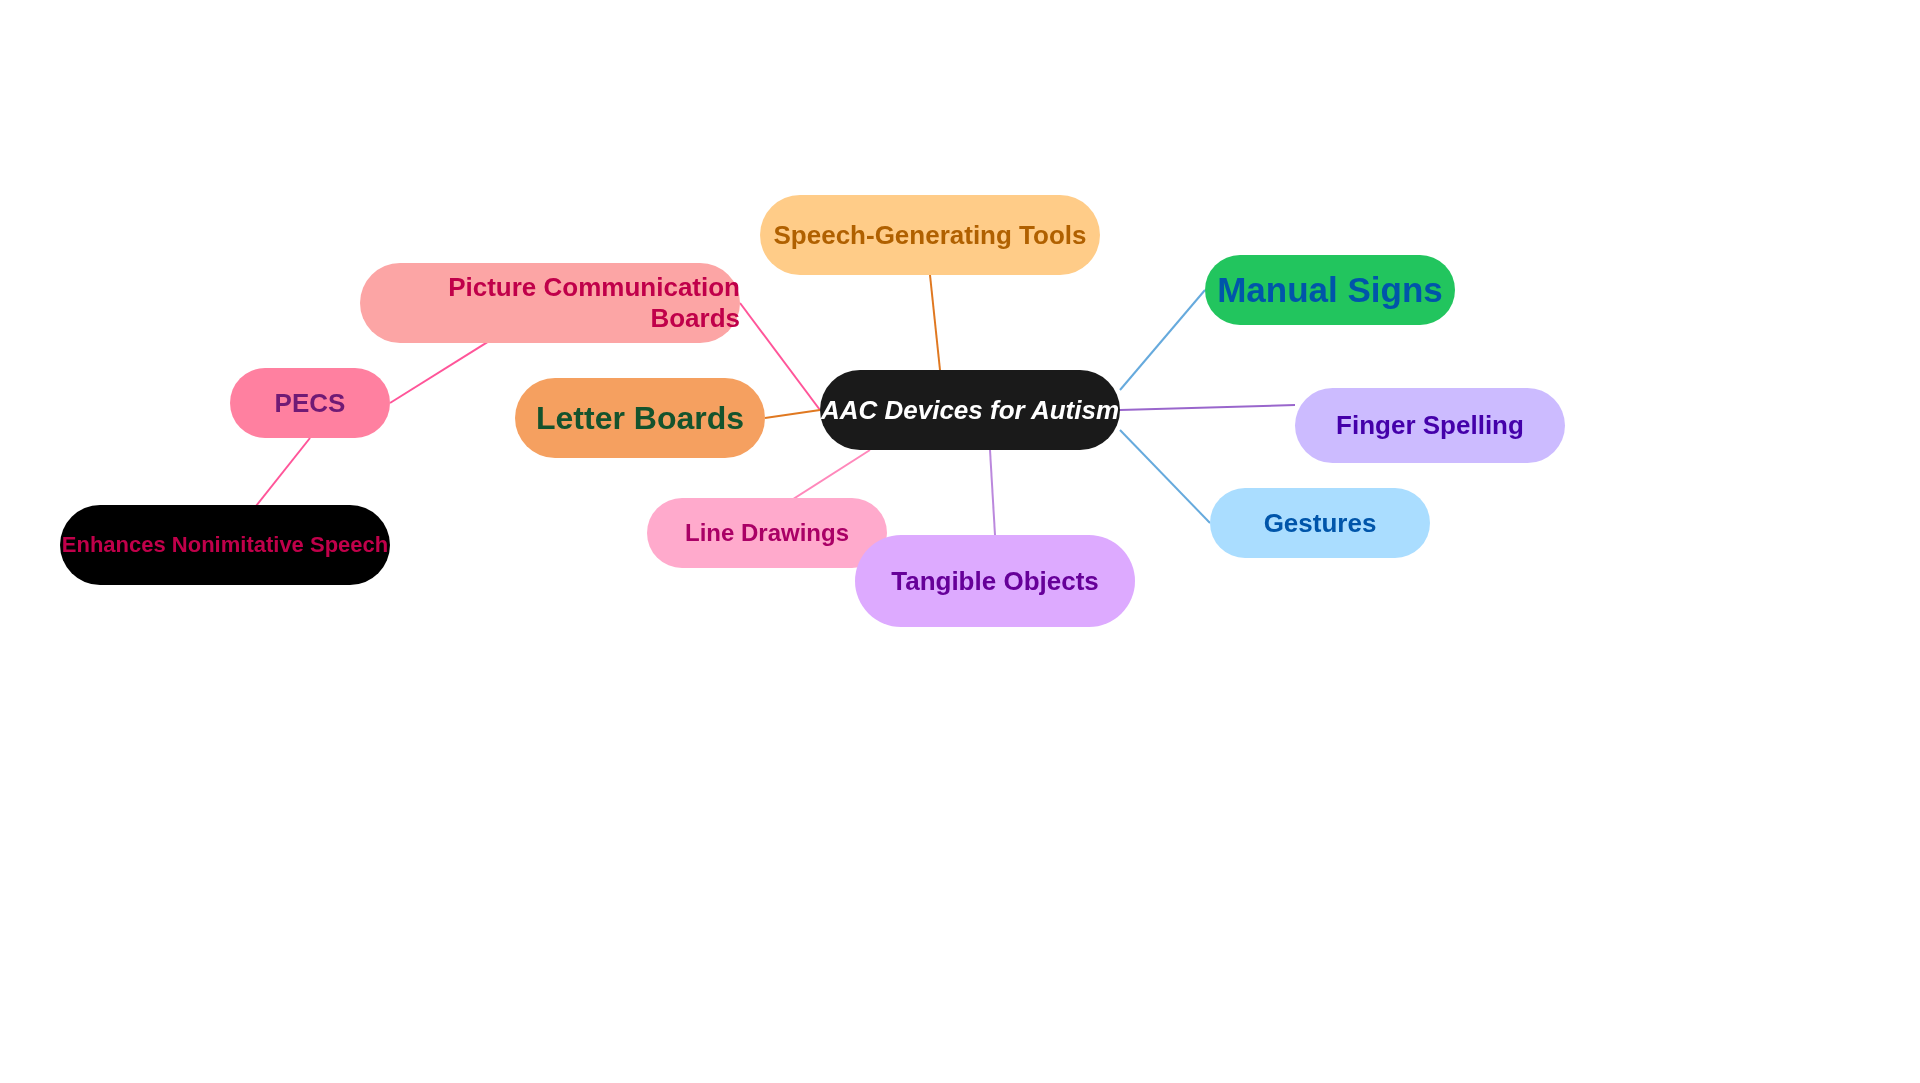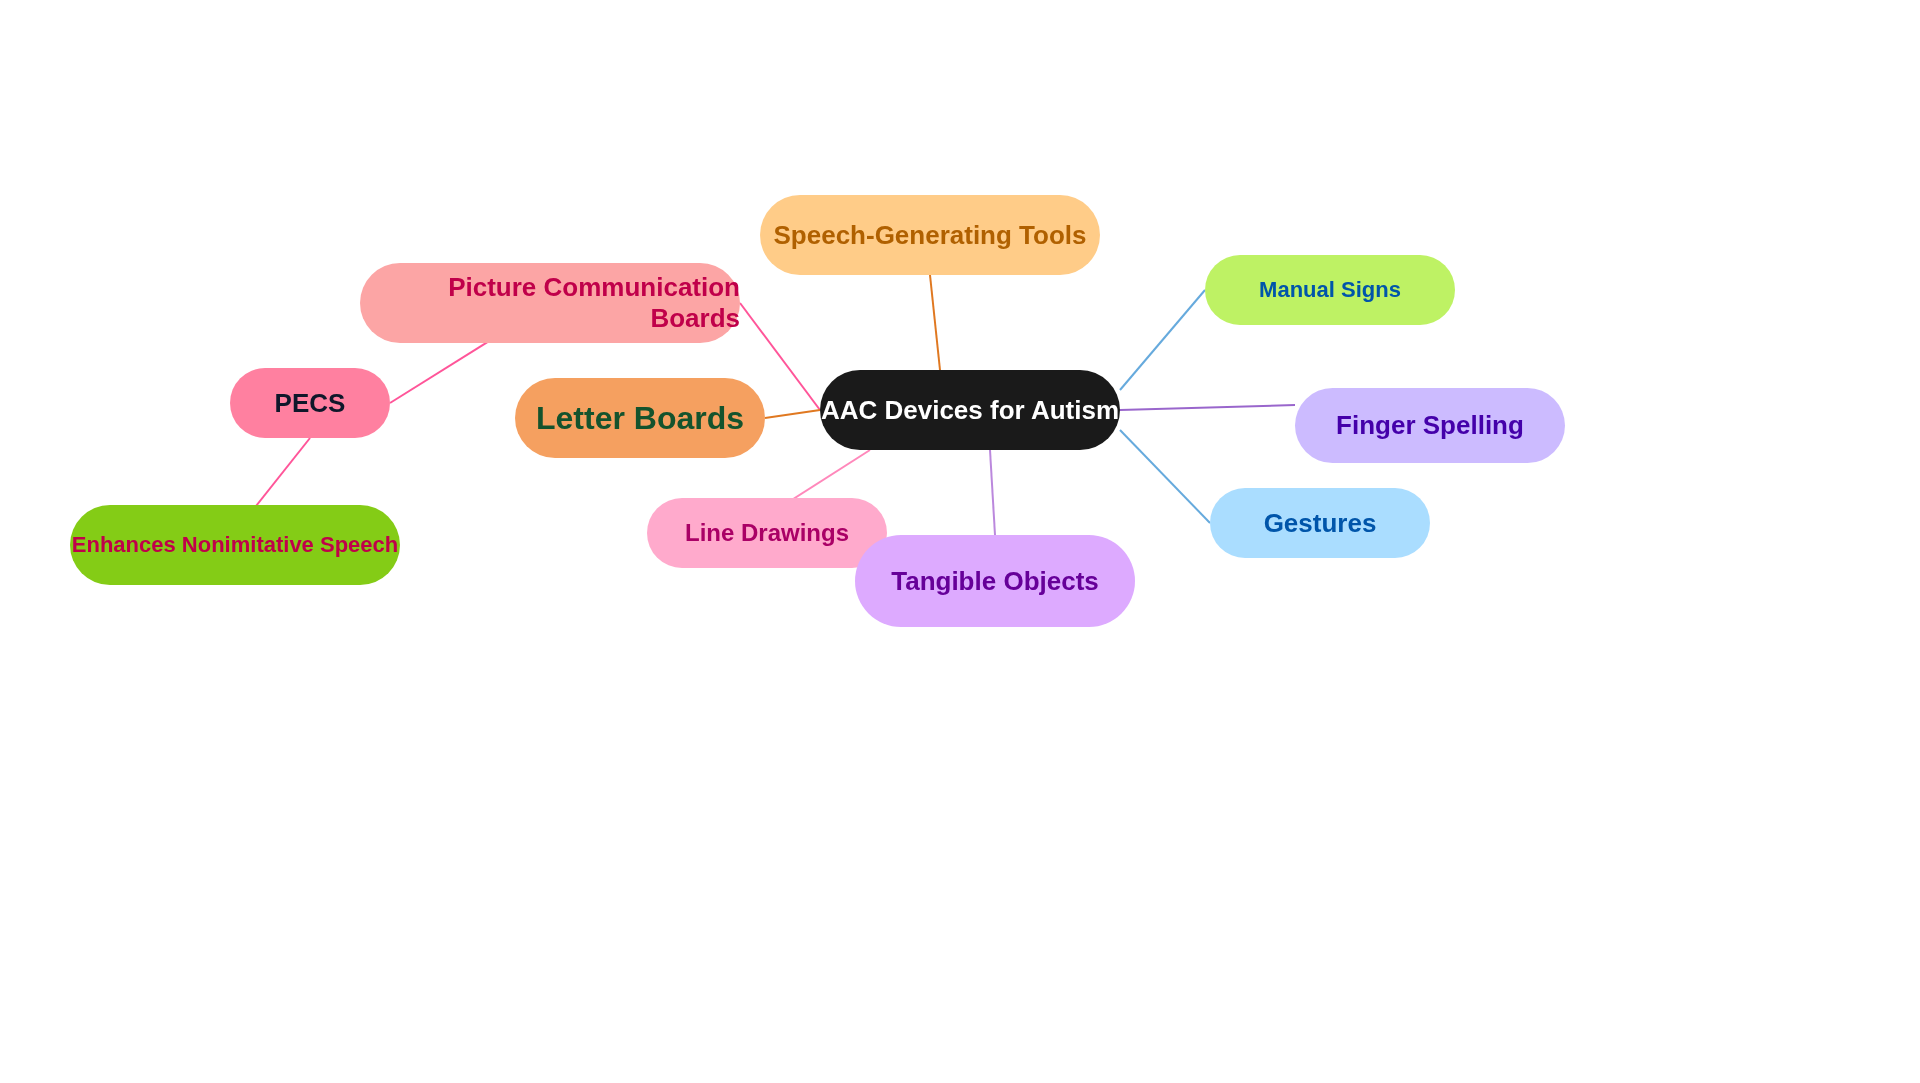--- a/index.html
+++ b/index.html
@@ -30,48 +30,48 @@
       user-select: none;
     }
     .node-center {
       background: #1a1a1a;
       color: #ffffff;
       font-size: 26px;
       width: 300px;
       height: 80px;
       left: 820px;
       top: 370px;
+      font-style: italic;
     }
     .node-picture-comm {
       background: #fca5a5;
       color: #c0004a;
       font-size: 26px;
       width: 380px;
       height: 80px;
       left: 360px;
       top: 263px;
     }
     .node-pecs {
       background: #ff80a0;
-      color: #0f172a;
+      color: #701a75;
       font-size: 26px;
       width: 160px;
       height: 70px;
       left: 230px;
       top: 368px;
     }
     .node-enhances {
-      background: #84cc16;
+      background: #000000;
       color: #c0004a;
       font-size: 22px;
       width: 330px;
       height: 80px;
       left: 60px;
       top: 505px;
-      margin-left: 10px;
     }
     .node-speech-gen {
       background: #ffcc88;
       color: #b06000;
       font-size: 26px;
       width: 340px;
       height: 80px;
       left: 760px;
       top: 195px;
     }
@@ -96,23 +96,23 @@
     .node-tangible {
       background: #ddaaff;
       color: #660099;
       font-size: 26px;
       width: 280px;
       height: 92px;
       left: 855px;
       top: 535px;
     }
     .node-manual-signs {
-      background: #bef264;
+      background: #22c55e;
       color: #0055aa;
-      font-size: 22px;
+      font-size: 35px;
       width: 250px;
       height: 70px;
       left: 1205px;
       top: 255px;
     }
     .node-finger-spelling {
       background: #ccbbff;
       color: #4400aa;
       font-size: 26px;
       width: 270px;

